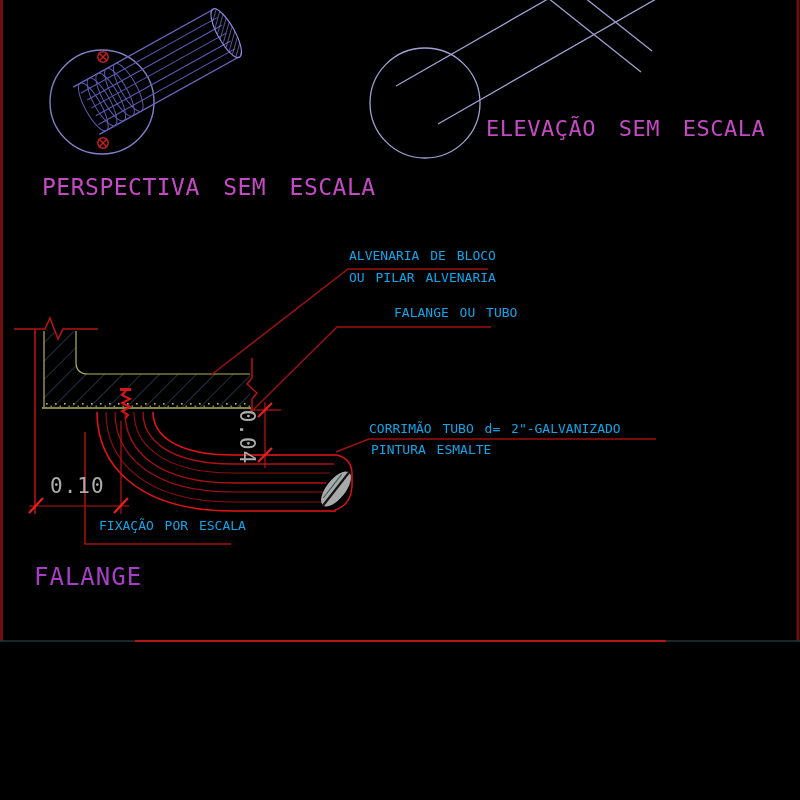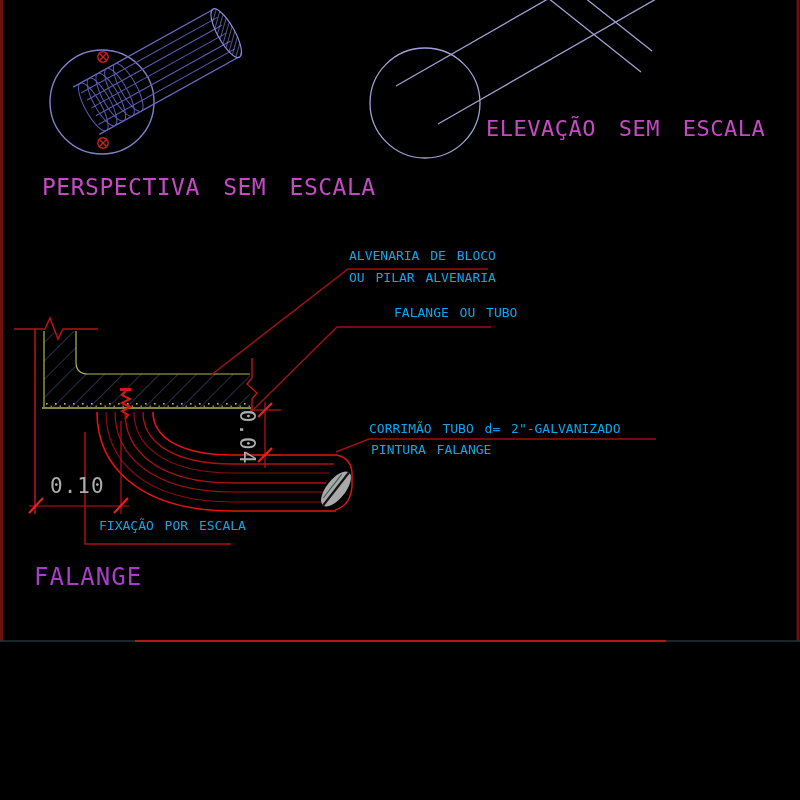--- a/index.html
+++ b/index.html
@@ -139,19 +139,19 @@
   </svg>
 
   <div class="txt label-big" style="left:42px;top:174px;">PERSPECTIVA SEM ESCALA</div>
   <div class="txt label-big" style="left:486px;top:116px;font-size:22px;">ELEVAÇÃO SEM ESCALA</div>
   <div class="txt label-planta" style="left:34px;top:563px;">FALANGE</div>
 
   <div class="txt anno" style="left:349px;top:248px;">ALVENARIA DE BLOCO</div>
   <div class="txt anno" style="left:349px;top:270px;">OU PILAR ALVENARIA</div>
   <div class="txt anno" style="left:358px;top:305px;margin-left:36px;">FALANGE OU TUBO</div>
   <div class="txt anno" style="left:369px;top:421px;">CORRIMÃO TUBO d= 2"-GALVANIZADO</div>
-  <div class="txt anno" style="left:371px;top:442px;">PINTURA FALANGE</div>
+  <div class="txt anno" style="left:371px;top:442px;">PINTURA ESMALTE</div>
   <div class="txt anno" style="left:99px;top:518px;">FIXAÇÃO POR ESCALA</div>
 
   <div class="txt dim" style="left:50px;top:474px;">0.10</div>
   <div class="txt dim dim-vert" style="left:219px;top:426px;">0.04</div>
 
 </div>
 
 </body></html>

